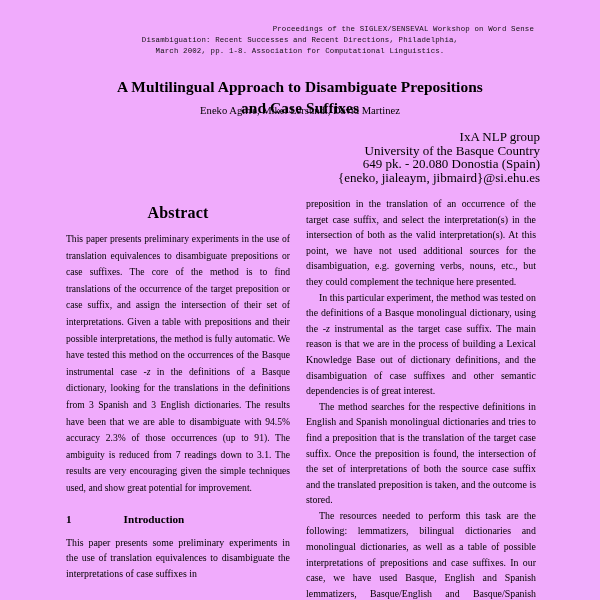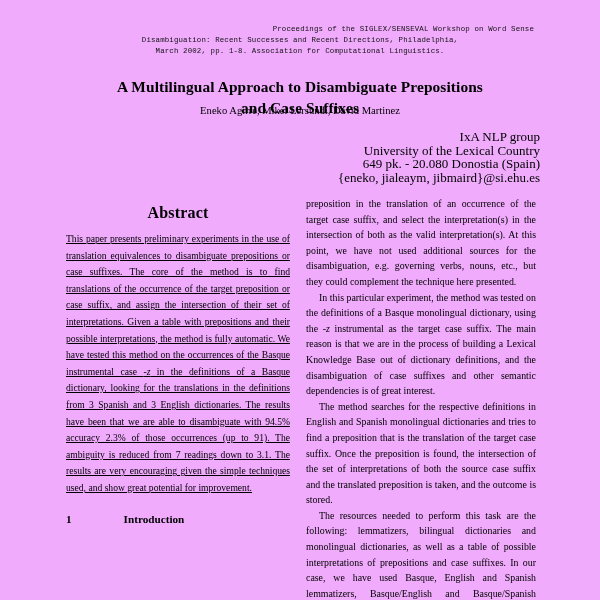--- a/index.html
+++ b/index.html
@@ -95,21 +95,20 @@
     letter-spacing: 0.2px;
   }
 
   .abs-body {
     font-size: 9.6px;
     line-height: 16.6px;
     text-align: justify;
     text-justify: inter-word;
     margin: 0;
     hyphens: none;
-    text-decoration: underline;
   }
 
   .sec-head {
     font-size: 11.2px;
     font-weight: bold;
     margin: 16px 0 10px 0;
     display: flex;
     gap: 14px;
   }
   .sec-head .sec-num { display: inline-block; }
@@ -140,33 +139,34 @@
 
   <h1 class="title">
     <span class="tl">A Multilingual Approach to Disambiguate Prepositions</span>
     <span class="tl">and Case Suffixes</span>
   </h1>
 
   <div class="authors">Eneko Agirre, Mikel Lersundi, David Martinez</div>
 
   <div class="affil">
     <span class="al">IxA NLP group</span>
-    <span class="al">University of the Lexical Country</span>
+    <span class="al">University of the Basque Country</span>
     <span class="al">649 pk. - 20.080 Donostia (Spain)</span>
     <span class="al">{eneko, jialeaym, jibmaird}@si.ehu.es</span>
   </div>
 
   <div class="col-left">
     <div class="abstract-head">Abstract</div>
     <p class="abs-body"><span>This paper presents preliminary experiments in the use of translation equivalences to disambiguate prepositions or case suffixes. The core of the method is to find translations of the occurrence of the target preposition or case suffix, and assign the intersection of their set of interpretations. Given a table with prepositions and their possible interpretations, the method is fully automatic. We have tested this method on the occurrences of the Basque instrumental case </span><span class="it">-z</span><span> in the definitions of a Basque dictionary, looking for the translations in the definitions from 3 Spanish and 3 English dictionaries. The results have been that we are able to disambiguate with 94.5% accuracy 2.3% of those occurrences (up to 91). The ambiguity is reduced from 7 readings down to 3.1. The results are very encouraging given the simple techniques used, and show great potential for improvement.</span></p>
 
     <div class="sec-head">
       <span class="sec-num">1</span>
       <span class="sec-title">Introduction</span>
     </div>
+    <p class="body-text">This paper presents some preliminary experiments in the use of translation equivalences to disambiguate the interpretations of case suffixes in</p>
   </div>
 
   <div class="col-right">
     <p class="body-text">preposition in the translation of an occurrence of the target case suffix, and select the interpretation(s) in the intersection of both as the valid interpretation(s). At this point, we have not used additional sources for the disambiguation, e.g. governing verbs, nouns, etc., but they could complement the technique here presented.</p>
     <p class="body-text indent"><span>In this particular experiment, the method was tested on the definitions of a Basque monolingual dictionary, using the </span><span class="it">-z</span><span> instrumental as the target case suffix. The main reason is that we are in the process of building a Lexical Knowledge Base out of dictionary definitions, and the disambiguation of case suffixes and other semantic dependencies is of great interest.</span></p>
     <p class="body-text indent">The method searches for the respective definitions in English and Spanish monolingual dictionaries and tries to find a preposition that is the translation of the target case suffix. Once the preposition is found, the intersection of the set of interpretations of both the source case suffix and the translated preposition is taken, and the outcome is stored.</p>
     <p class="body-text indent">The resources needed to perform this task are the following: lemmatizers, bilingual dictionaries and monolingual dictionaries, as well as a table of possible interpretations of prepositions and case suffixes. In our case, we have used Basque, English and Spanish lemmatizers, Basque/English and Basque/Spanish bilingual dictionaries, a target Basque monolingual dictionary, 3 Spanish and 3 English monolingual dictionaries.</p>
 
   </div>
 

